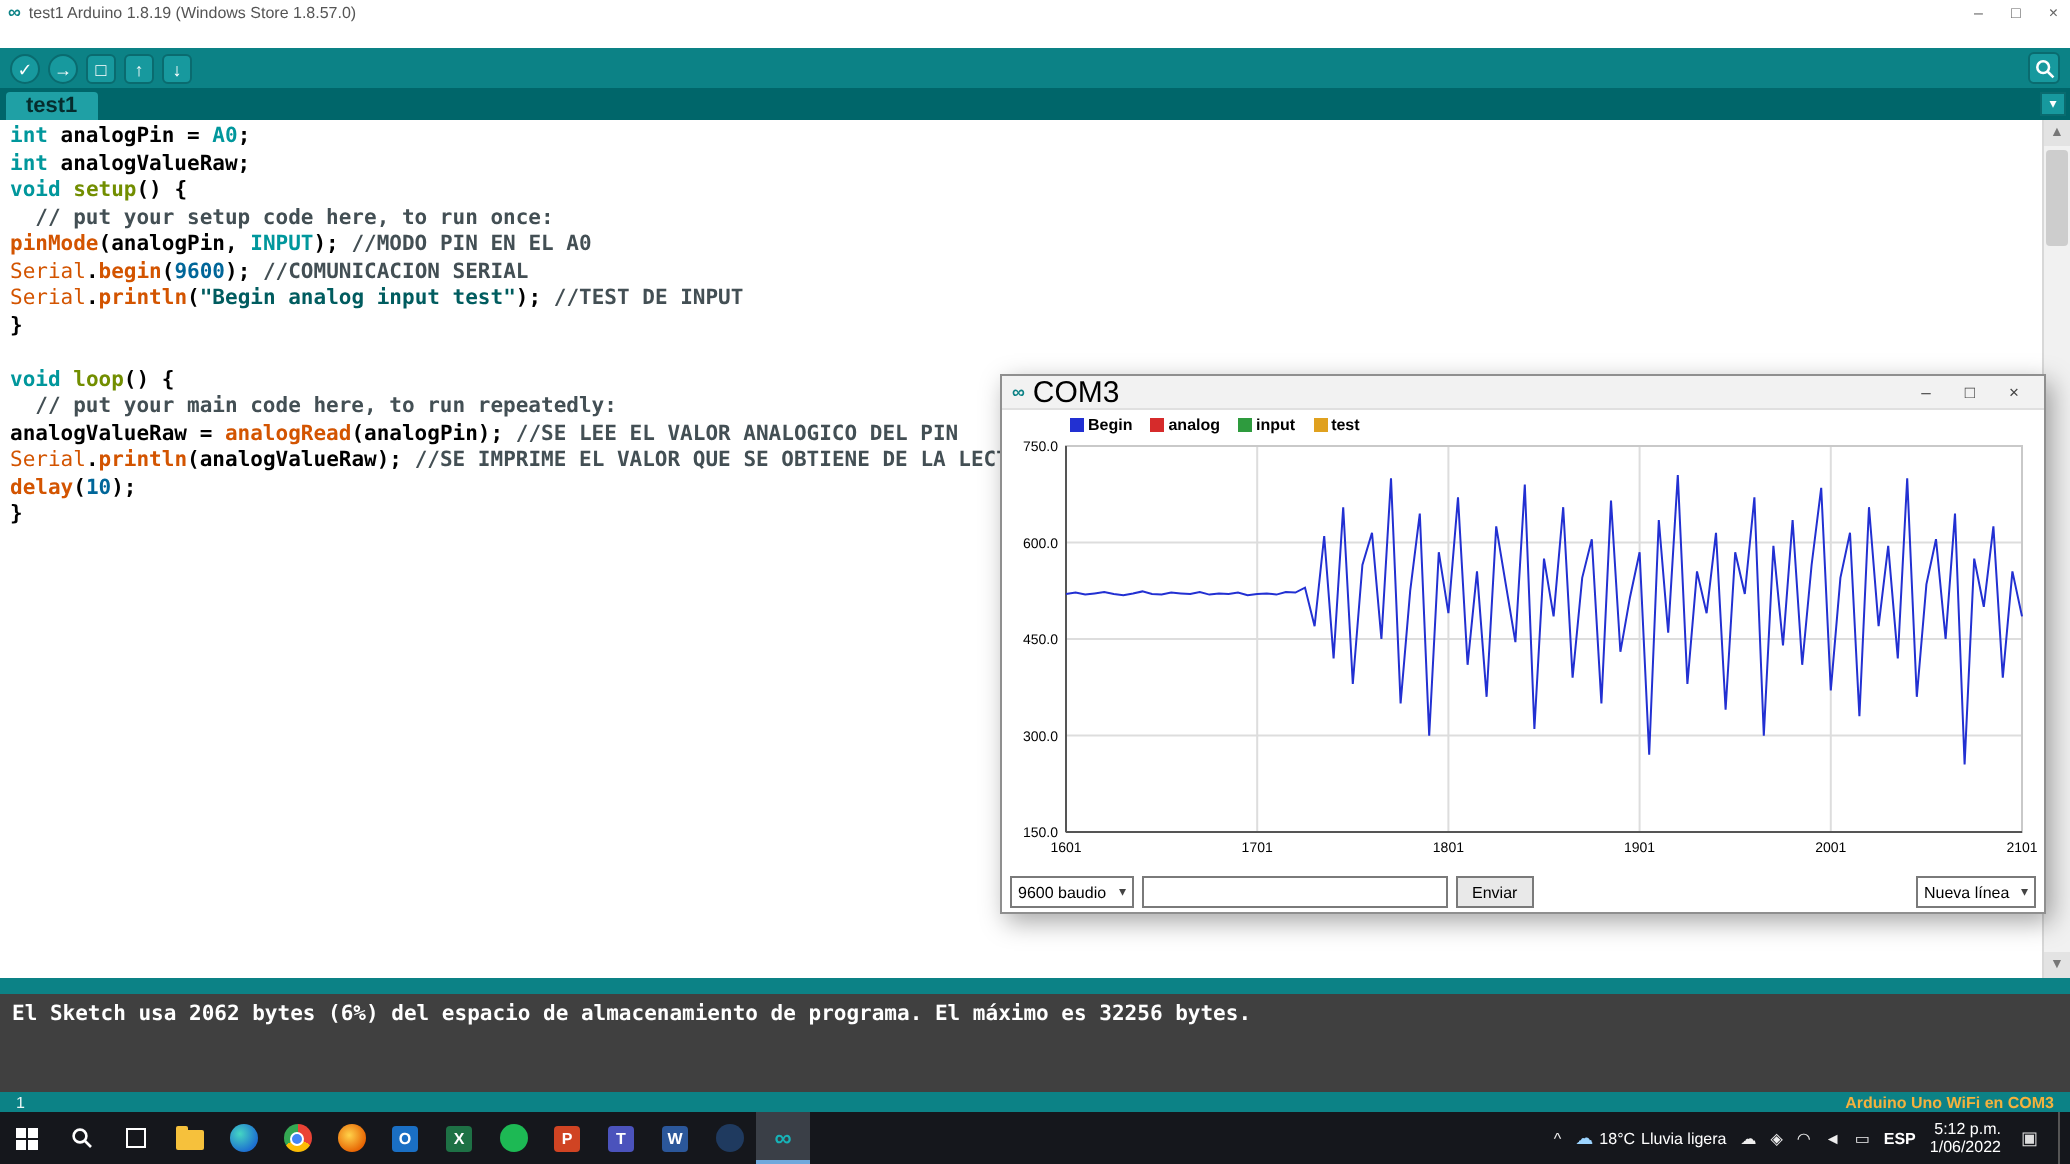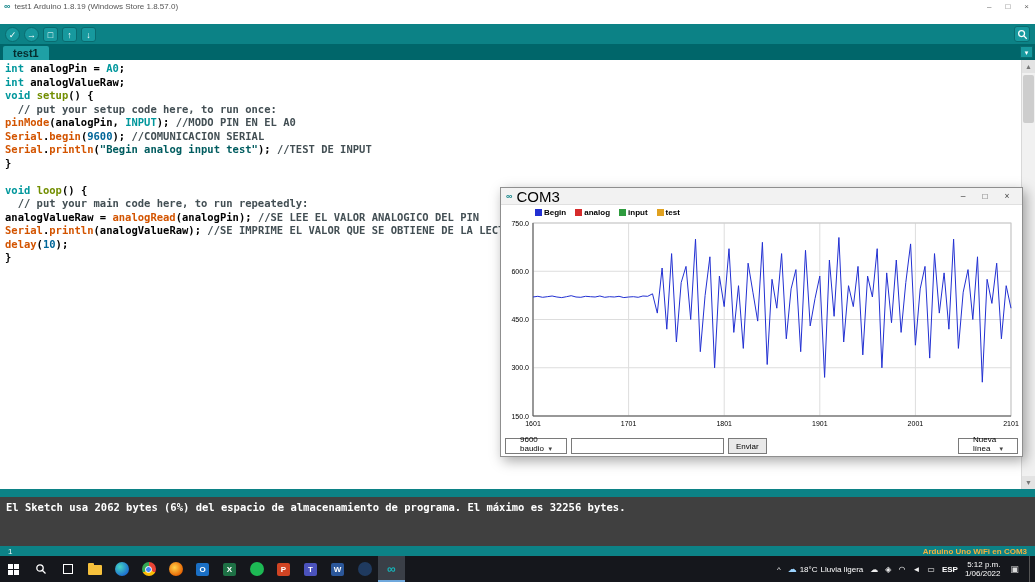--- a/index.html
+++ b/index.html
@@ -21,21 +21,21 @@
             display:flex;align-items:center;justify-content:center;box-sizing:border-box}
   .tabstrip{position:absolute;top:44px;left:0;right:0;height:16px;background:#00666a}
   .tab{position:absolute;left:3px;top:2px;height:14px;padding:0 10px;background:#1fa0a5;color:#052c2d;
        font-size:11px;font-weight:bold;line-height:14px;border-radius:2px 2px 0 0}
   .tabmenu{position:absolute;right:2px;top:2px;width:13px;height:12px;background:#17999e;color:#fff;font-size:7px;
            text-align:center;line-height:12px;border:1px solid #0a6b6f;box-sizing:border-box}
   
   .editor{position:absolute;top:60px;left:0;right:14px;height:429px;background:#fff;overflow:hidden;
           padding:2px 0 0 5px;font-family:"DejaVu Sans Mono",monospace;font-size:10.5px;line-height:13.5px;
           font-weight:bold;white-space:pre}
-  .sk{color:#00979C;font-weight:bold}.sc{color:#00979C}.sf{color:#D35400}.sS{color:#D35400;font-weight:bold}
+  .sk{color:#00979C;font-weight:bold}.sc{color:#00979C}.sf{color:#D35400}.sS{color:#D35400;font-weight:normal}
   .scm{color:#434F54}.sst{color:#005C5F}.snum{color:#006699}.sp{color:#000}.sfn{color:#728E00}
   .escroll{position:absolute;top:60px;right:0;width:14px;height:429px;background:#f1f1f1;border-left:1px solid #d8d8d8;box-sizing:border-box}
   .esb{position:absolute;left:0;width:13px;height:13px;color:#777;font-size:7px;text-align:center;line-height:13px;background:#e3e3e3}
   .esb.up{top:0}.esb.down{bottom:0}
   .ethumb{position:absolute;left:1px;top:15px;width:11px;height:48px;background:#cdcdcd;border-radius:2px}
   .statusheader{position:absolute;top:489px;left:0;right:0;height:8px;background:#0c8286}
   .console{position:absolute;top:497px;left:0;right:0;height:49px;background:#404040;color:#fff;
            font-family:"DejaVu Sans Mono",monospace;font-size:10.5px;line-height:13px;font-weight:bold;padding:4px 6px;box-sizing:border-box}
   .statusbar{position:absolute;top:546px;left:0;right:0;height:10px;background:#0c8286;display:flex;align-items:center;justify-content:space-between;padding:0 8px}
   .statusbar .ln{color:#e8f4f4;font-size:8px}
@@ -46,22 +46,22 @@
   .ptitle{height:16px;background:#f2f2f2;border-bottom:1px solid #e0e0e0;display:flex;align-items:center;gap:4px;padding:0 5px}
   .ptitle .ttl{font-size:15px;color:#000}
   .pctl{margin-left:auto;display:flex;gap:2px}
   .pctl span{width:20px;text-align:center;font-size:8.5px;color:#444}
   .pbody{position:relative;height:252px}
   .legend{position:absolute;top:3px;left:34px;display:flex;gap:9px;align-items:center;font-size:8px;font-weight:bold;color:#000}
   .leg{display:flex;align-items:center;gap:2px}
   .legsq{display:inline-block;width:7px;height:7px}
   #plot-svg{position:absolute;left:2px;top:13px}
   .pcontrols{position:absolute;left:4px;right:4px;bottom:3px;height:16px;display:flex;gap:4px;align-items:center}
-  .psel{display:flex;justify-content:space-between;align-items:flex-end;border:1px solid #7a7a7a;background:#fff;
-        font-size:8px;color:#000;padding:0 14px;height:16px;box-sizing:border-box}
+  .psel{display:flex;justify-content:space-between;align-items:center;border:1px solid #7a7a7a;background:#fff;
+        font-size:8px;color:#000;padding:0 3px;height:16px;box-sizing:border-box}
   .psel .arr{color:#444;font-size:7px;margin-left:3px}
   .pinput{height:16px;box-sizing:border-box;border:1px solid #7a7a7a;font-size:8px;width:153px;padding:0 3px}
   .pbtn{height:16px;box-sizing:border-box;border:1px solid #7a7a7a;background:#e9e9e9;font-size:8px;padding:0 7px;
         font-family:"Liberation Sans",sans-serif}
   .pspace{flex:1}
   
   .taskbar{position:absolute;top:556px;left:0;right:0;height:26px;background:#15171c;display:flex;align-items:stretch}
   .tbicons{display:flex}
   .tb-icon{width:27px;display:flex;align-items:center;justify-content:center}
   .tb-icon.active{background:#3a3f47;box-shadow:inset 0 -2px 0 #6fa8dc}

